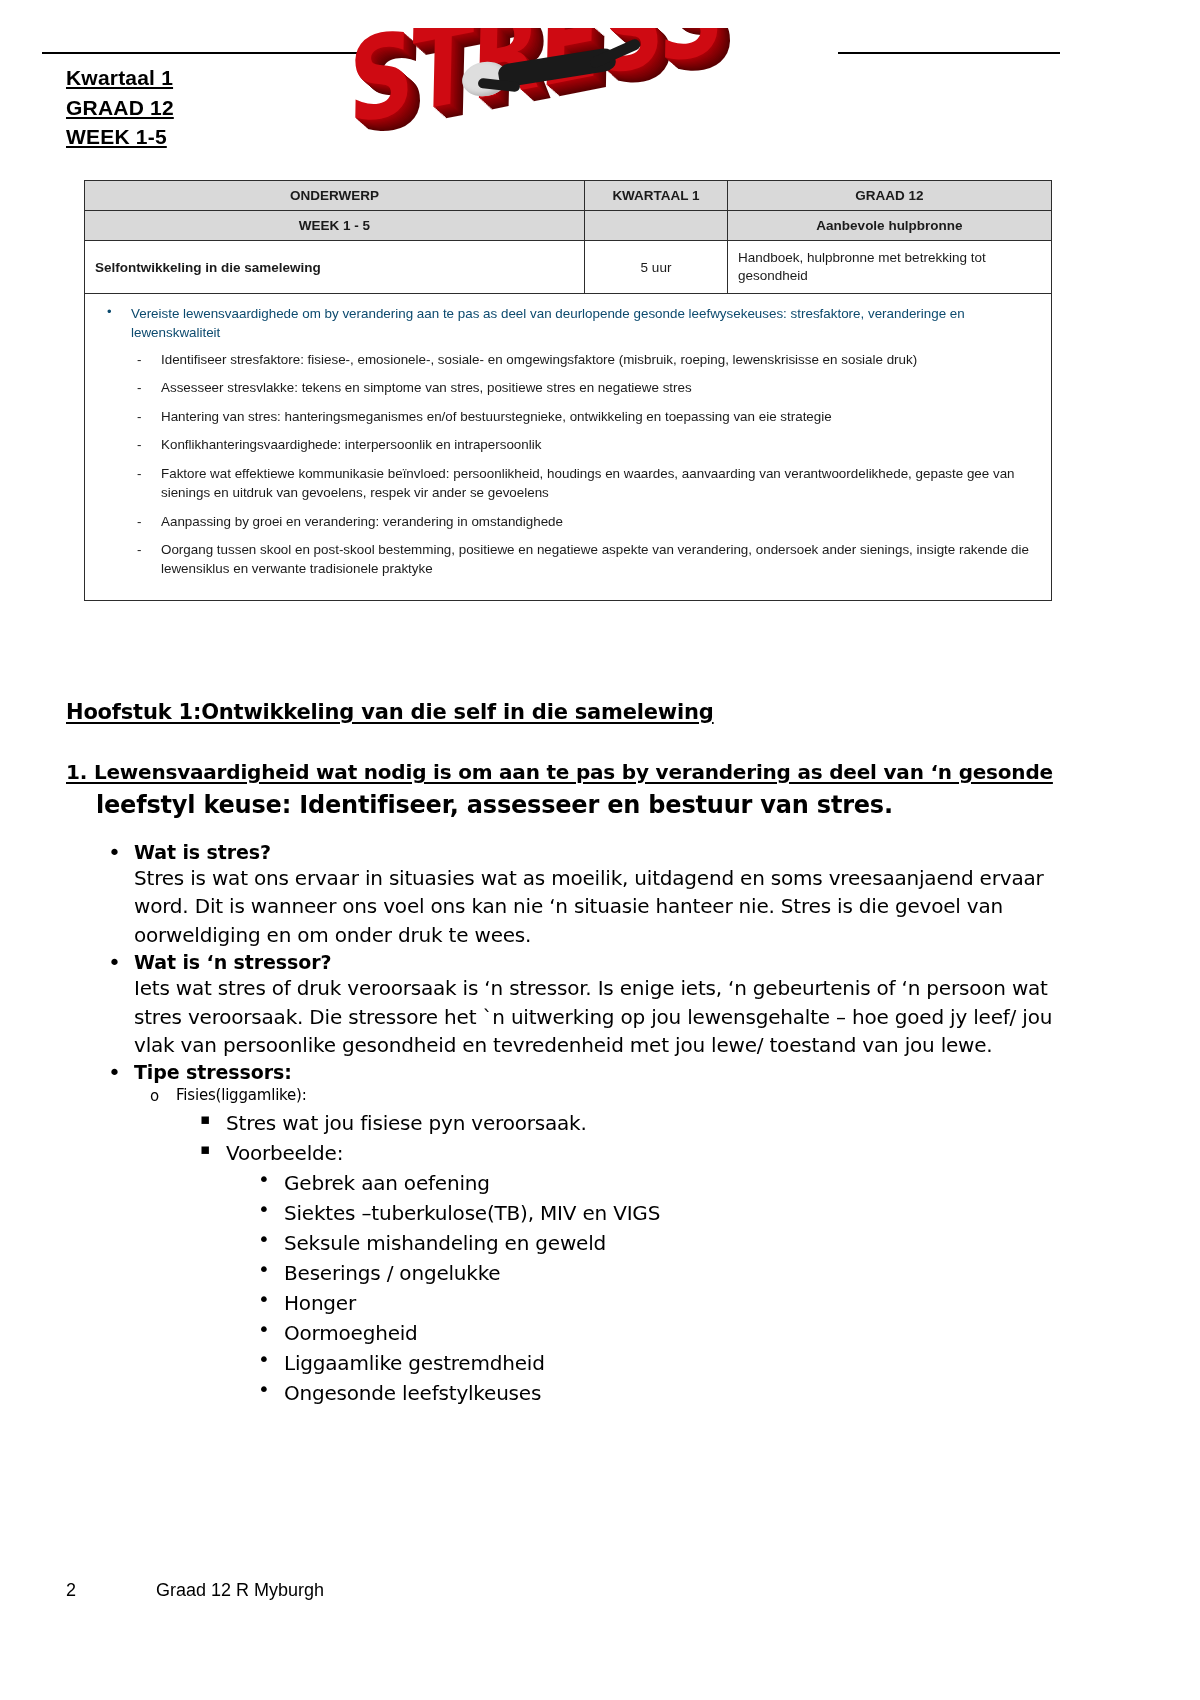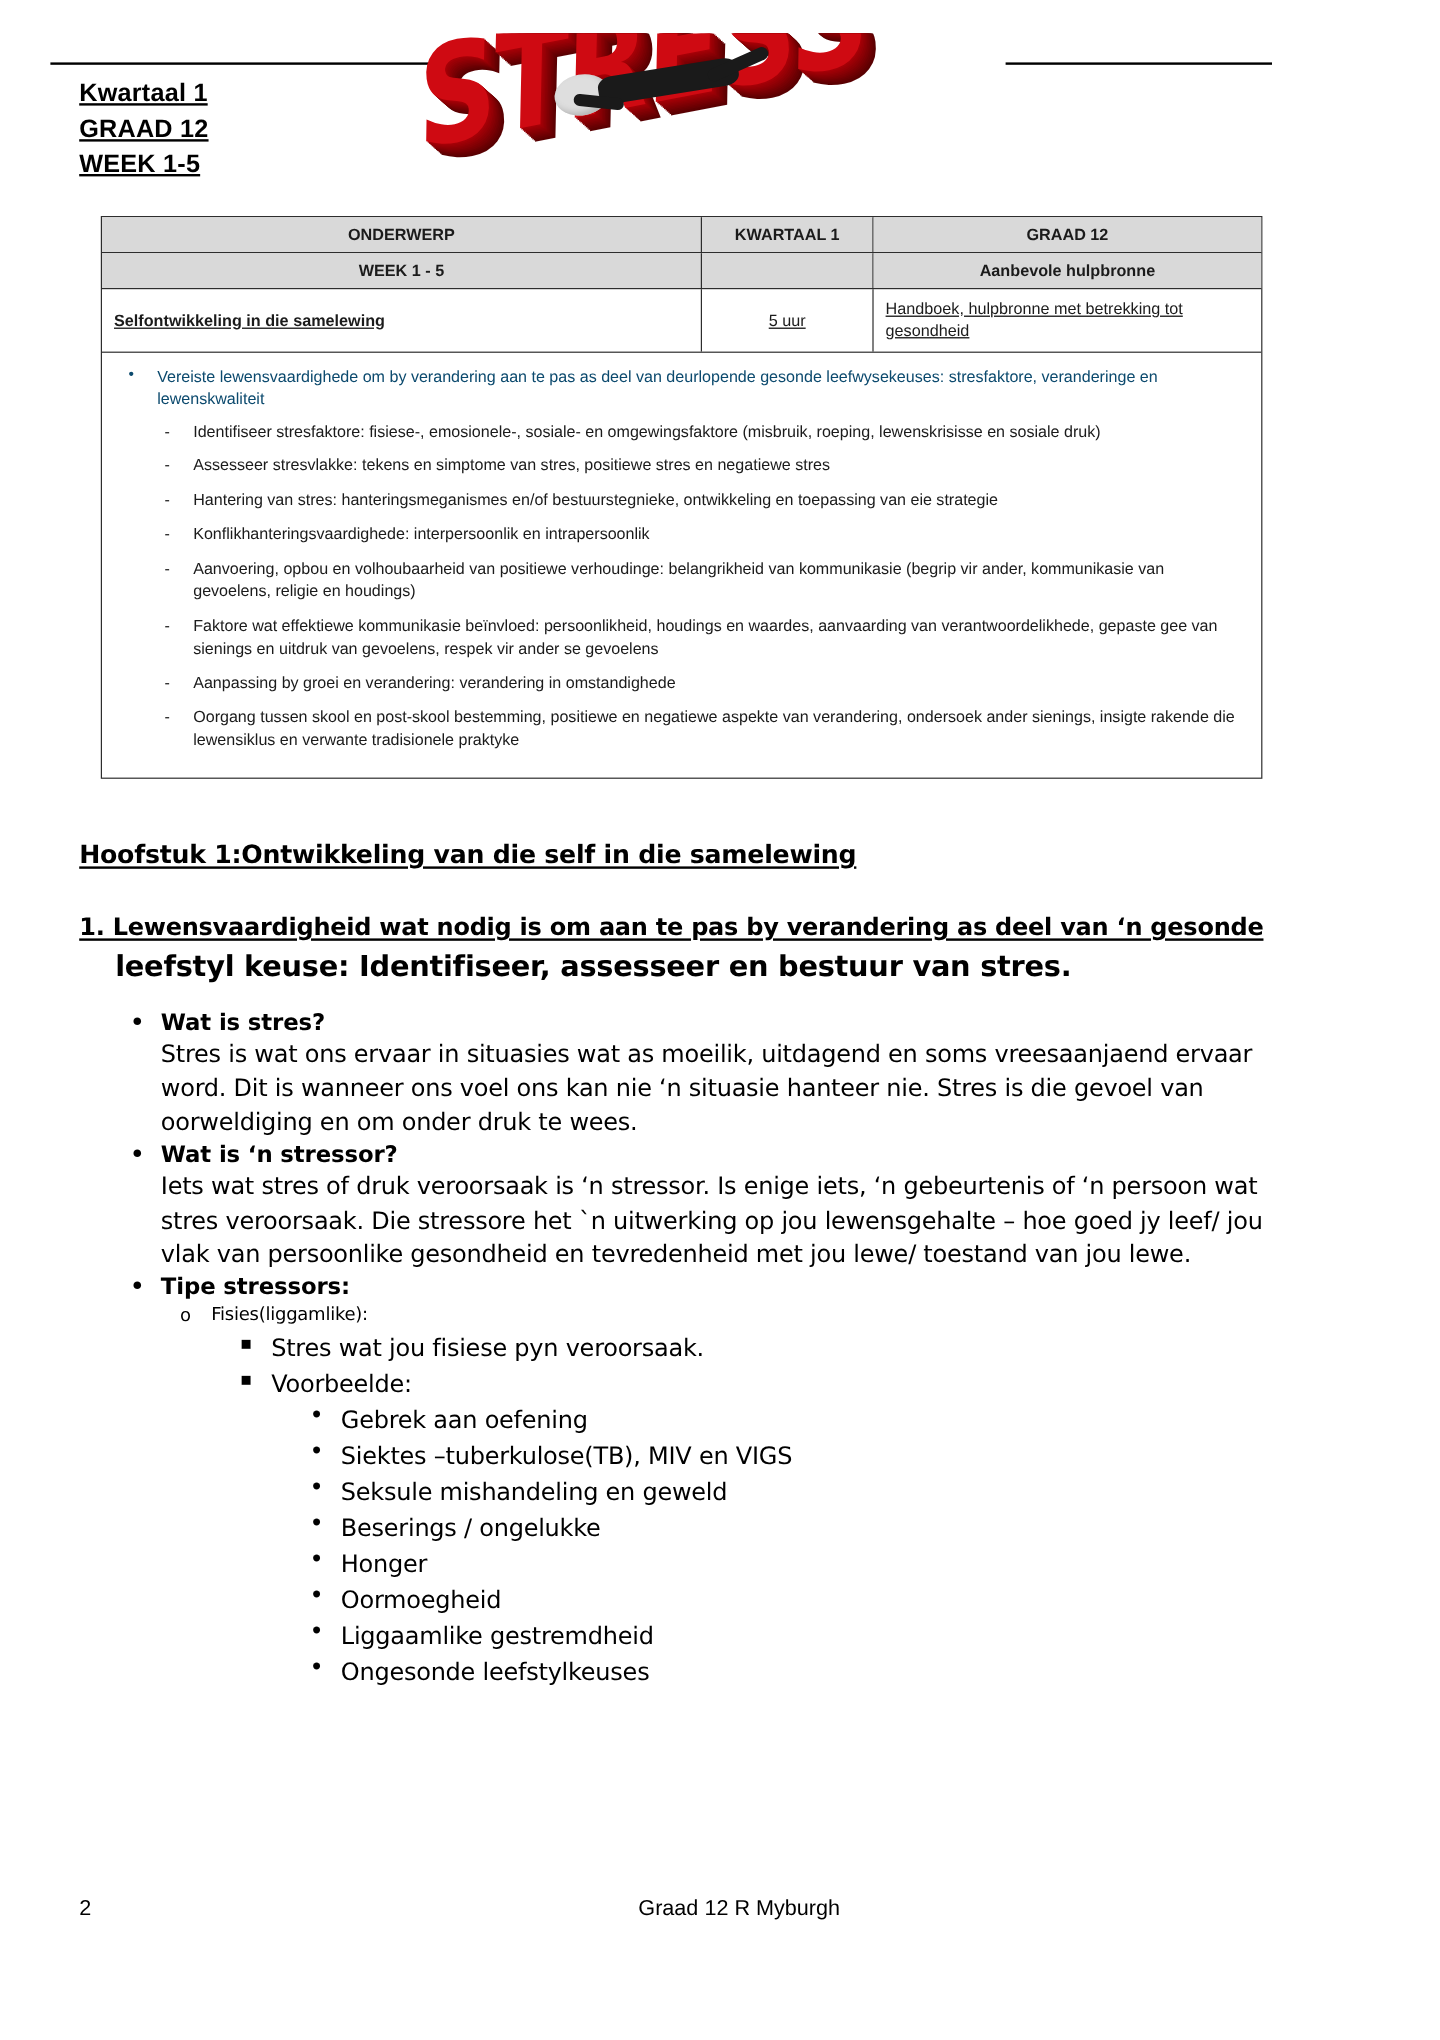--- a/index.html
+++ b/index.html
@@ -164,21 +164,21 @@
   .shade { background: #d9d9d9; }
 
   .c-onderwerp { width: 500px; }
   .c-kwartaal  { width: 143px; }
   .c-graad     { flex: 1; }
 
   .row2 .c-week  { width: 500px; }
   .row2 .c-blank { width: 143px; background: #d9d9d9; }
   .row2 .c-aanb  { flex: 1; }
 
-  .row3 { min-height: 52px; text-decoration: underline; }
+  .row3 { min-height: 52px; }
   .row3 .c-sub {
     width: 500px;
     justify-content: flex-start;
     font-size: 13.5px;
     font-weight: bold;
   }
   .row3 .c-uur {
     width: 143px;
     font-weight: normal;
     font-size: 13.5px;
@@ -344,21 +344,21 @@
   .footer {
     position: absolute;
     left: 66px;
     top: 1580px;
     width: 1010px;
     display: flex;
     align-items: baseline;
     font-size: 18px;
   }
   .footer .pg { width: 150px; }
-  .footer .center { flex: 1; text-align: center; margin-left: -60px; }
+  .footer .center { flex: 1; margin-left: -60px; }
 </style>
 </head>
 <body>
 
 <div class="page">
 
   <div class="header">
     <div class="header-rule-left"></div>
     <div class="header-rule-right"></div>
 
@@ -397,21 +397,20 @@
       <div class="syl-cell c-res">Handboek, hulpbronne met betrekking tot gesondheid</div>
     </div>
 
     <div class="syl-body">
       <ul id="syl-items">
           <li class="lv1">Vereiste lewensvaardighede om by verandering aan te pas as deel van deurlopende gesonde leefwysekeuses: stresfaktore, veranderinge en lewenskwaliteit</li>
           <li class="lv2">Identifiseer stresfaktore: fisiese-, emosionele-, sosiale- en omgewingsfaktore (misbruik, roeping, lewenskrisisse en sosiale druk)</li>
           <li class="lv2">Assesseer stresvlakke: tekens en simptome van stres, positiewe stres en negatiewe stres</li>
           <li class="lv2">Hantering van stres: hanteringsmeganismes en/of bestuurstegnieke, ontwikkeling en toepassing van eie strategie</li>
           <li class="lv2">Konflikhanteringsvaardighede: interpersoonlik en intrapersoonlik</li>
-          <li class="lv2">Aanvoering, opbou en volhoubaarheid van positiewe verhoudinge: belangrikheid van kommunikasie (begrip vir ander, kommunikasie van gevoelens, religie en houdings)</li>
           <li class="lv2">Faktore wat effektiewe kommunikasie beïnvloed: persoonlikheid, houdings en waardes, aanvaarding van verantwoordelikhede, gepaste gee van sienings en uitdruk van gevoelens, respek vir ander se gevoelens</li>
           <li class="lv2">Aanpassing by groei en verandering: verandering in omstandighede</li>
           <li class="lv2">Oorgang tussen skool en post-skool bestemming, positiewe en negatiewe aspekte van verandering, ondersoek ander sienings, insigte rakende die lewensiklus en verwante tradisionele praktyke</li>
         </ul>
     </div>
   </div>
 
   <div class="content">
 
     <div class="chapter-heading">Hoofstuk 1:Ontwikkeling van die self in die samelewing</div>

